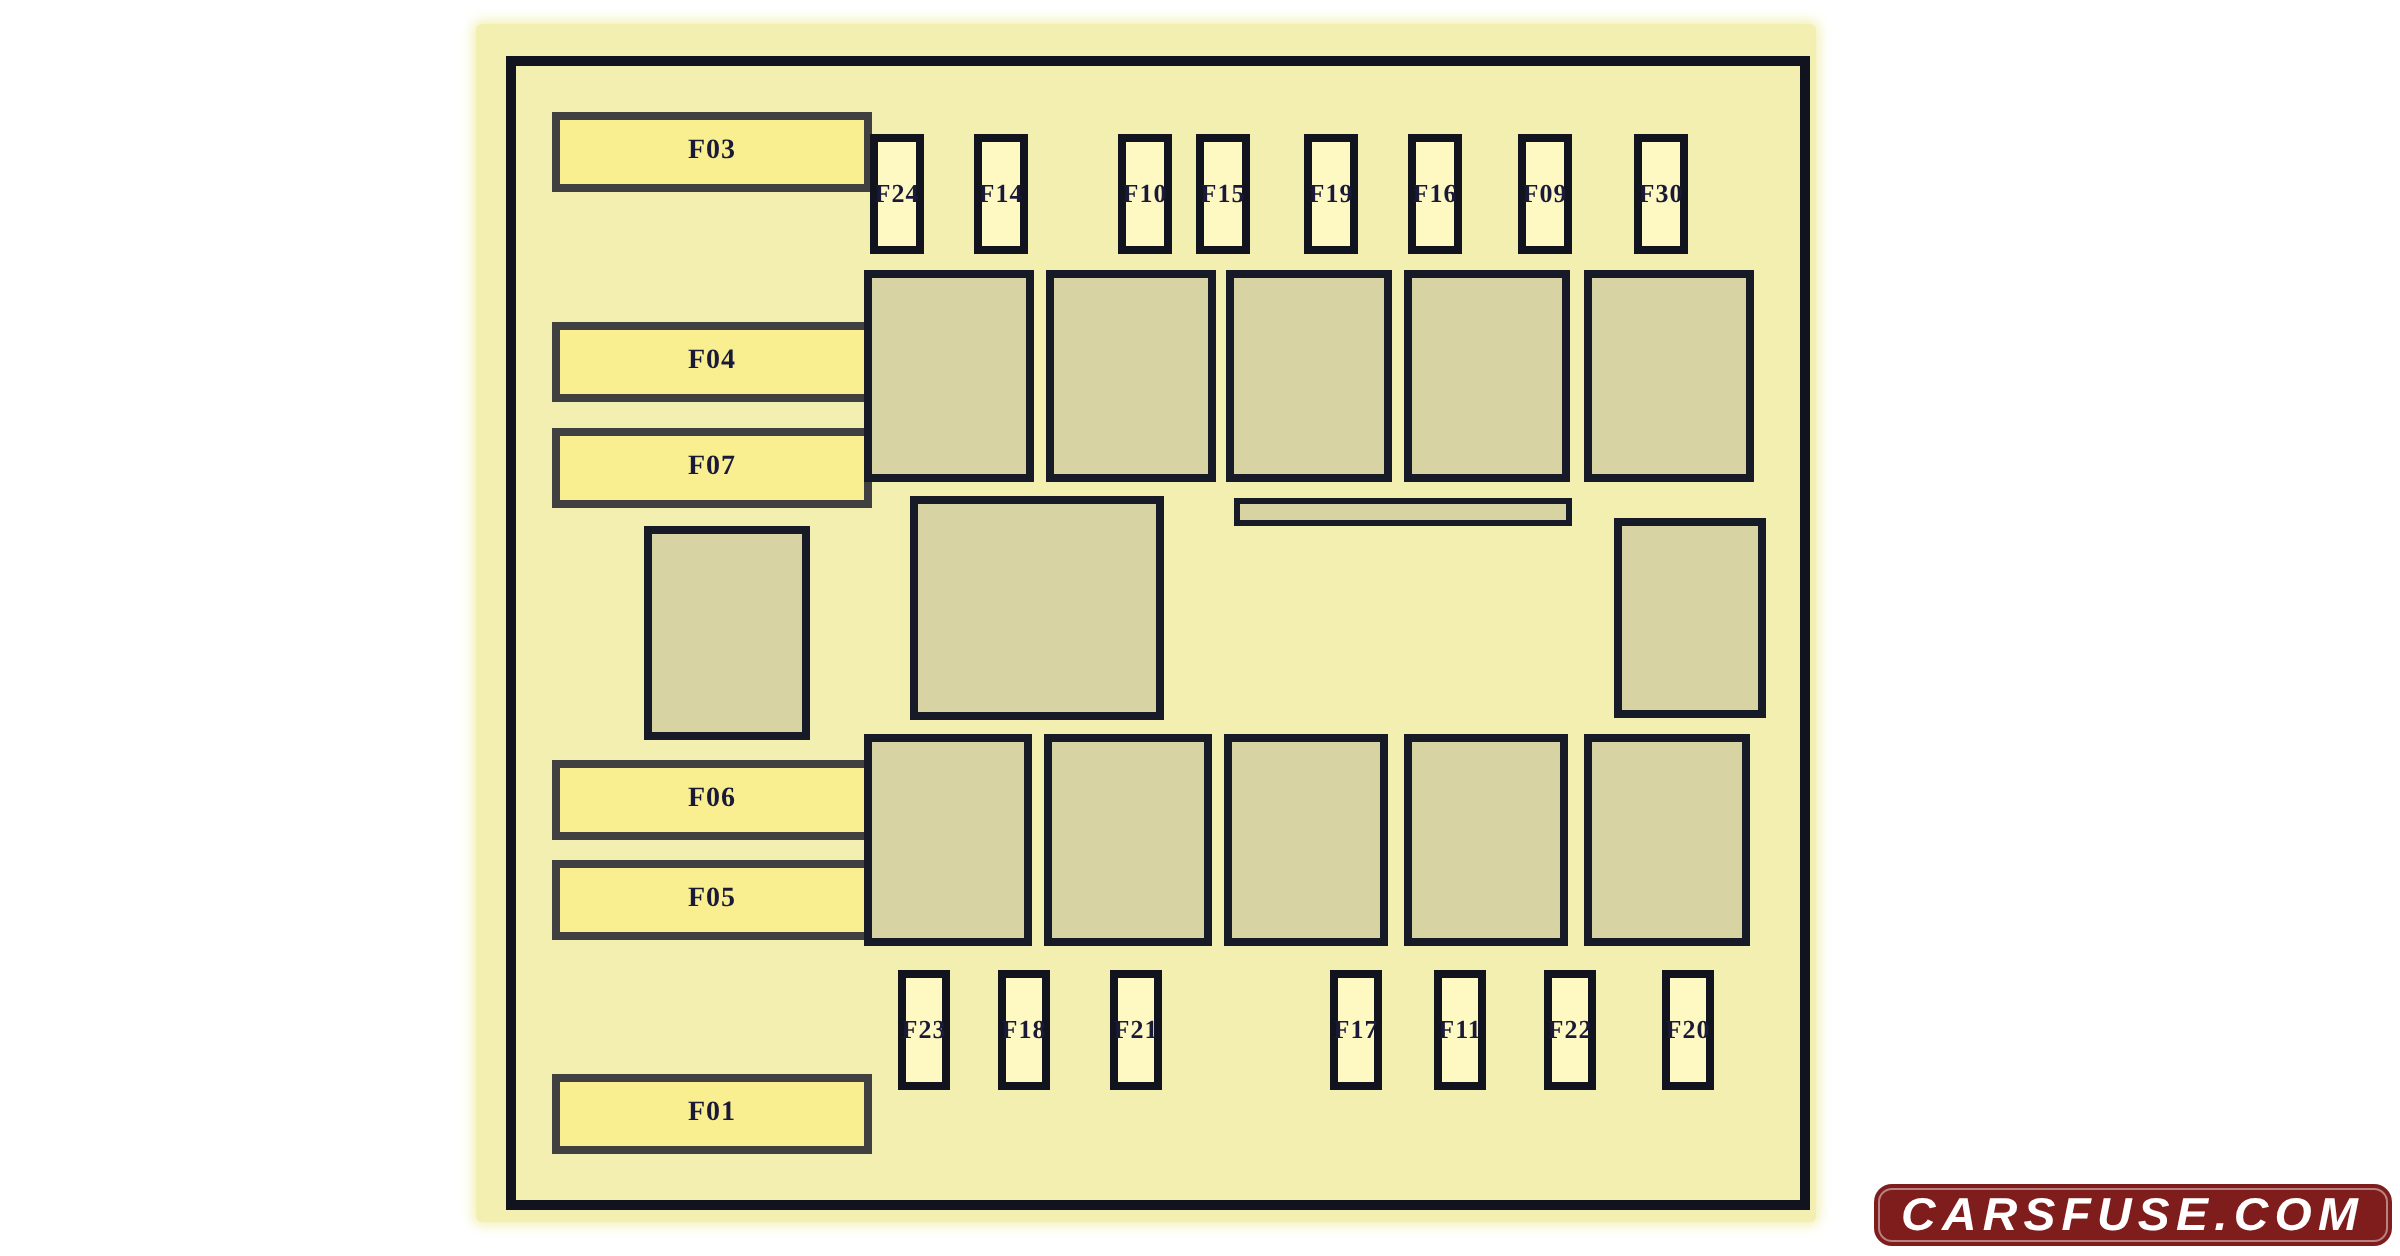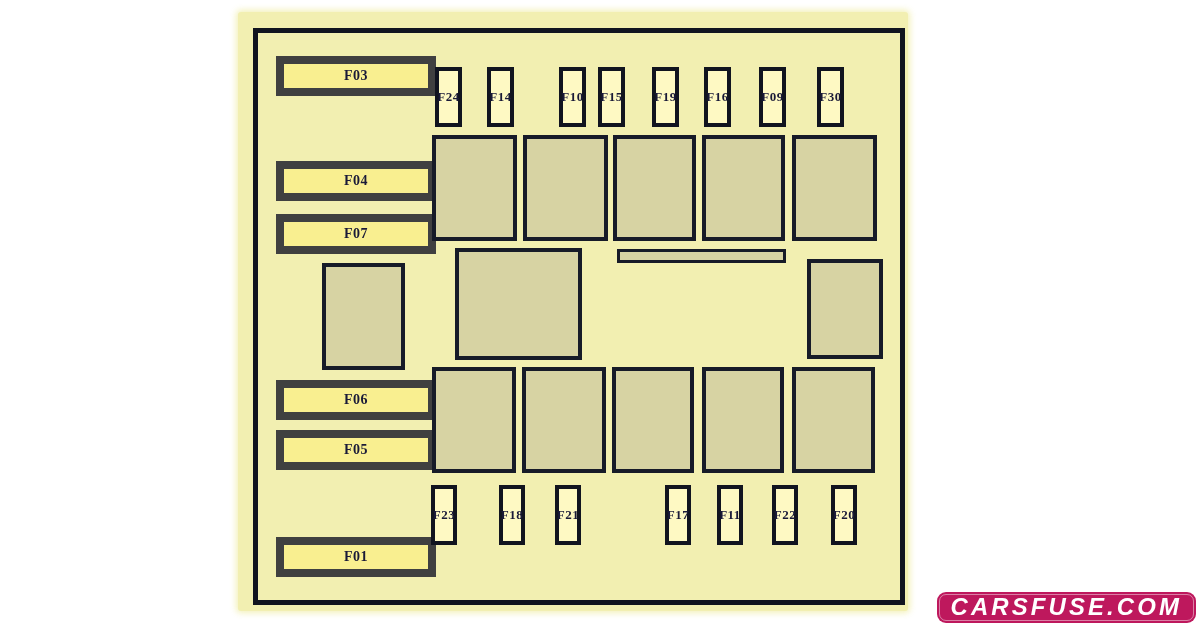--- a/index.html
+++ b/index.html
@@ -14,34 +14,34 @@
     box-shadow:0 0 6px 2px rgba(242,239,177,.9);
   }
   
   .frame{
     position:absolute;left:253px;top:28px;width:652px;height:577px;
     border:5px solid #11141f;box-sizing:border-box;
   }
   
   .fw{
     position:absolute;left:276px;width:160px;height:40px;
-    background:#f9ef90;border:8px solid #404040;box-sizing:border-box;padding-left:44px;
+    background:#f9ef90;border:4px solid #404040;box-sizing:border-box;padding-left:44px;
   }
   .lf0{top:56px}.lf1{top:109px}.lf2{top:161px}.lf3{top:214px}
   .lf4{top:380px}.lf5{top:430px}.lf6{top:483px}.lf7{top:537px}
   
   .fs{
     position:absolute;background:#fef9c3;border:4px solid #11141f;
     box-sizing:border-box;
   }
   .tf{top:67px;width:27px;height:60px;}
   .tf0{left:435px}.tf1{left:487px}.tf2{left:559px}.tf3{left:598px}
   .tf4{left:652px}.tf5{left:704px}.tf6{left:759px}.tf7{left:817px}
   .bf{top:485px;width:26px;height:60px;}
-  .bf0{left:431px}.bf1{left:499px}.bf2{left:555px}.bf3{left:665px}
+  .bf0{left:449px}.bf1{left:499px}.bf2{left:555px}.bf3{left:665px}
   .bf4{left:717px}.bf5{left:772px}.bf6{left:831px}
   
   .relay{
     position:absolute;background:#d7d3a3;border:4px solid #171b28;
     box-sizing:border-box;
   }
   .rt{top:135px;height:106px;}
   .rt0{left:432px;width:85px}.rt1{left:523px;width:85px}.rt2{left:613px;width:83px}
   .rt3{left:702px;width:83px}.rt4{left:792px;width:85px}
   .rb{top:367px;height:106px;}
@@ -54,21 +54,21 @@
   
   .lbl{
     position:absolute;left:50%;top:50%;transform:translate(-50%,-50%);
     white-space:nowrap;font-weight:bold;font-size:13px;color:#1a1a38;
     letter-spacing:.5px;
   }
   .fw .lbl{font-size:14px;}
   
   .badge{
     position:absolute;left:937px;top:592px;width:259px;height:31px;
-    background:#be185d;border-radius:9px;display:flex;align-items:center;
+    background:#7f1d1d;border-radius:9px;display:flex;align-items:center;
     justify-content:center;
   }
   .badge::before{
     content:"";position:absolute;inset:2px;border-radius:7px;
     border:1.5px solid rgba(255,255,255,.45);pointer-events:none;
   }
   .badge-text{
     font-family:"Liberation Sans","DejaVu Sans",sans-serif;
     font-weight:bold;font-style:italic;font-size:23px;letter-spacing:3px;
     color:#ffffff;line-height:1;transform:scaleX(1.04);white-space:nowrap;

